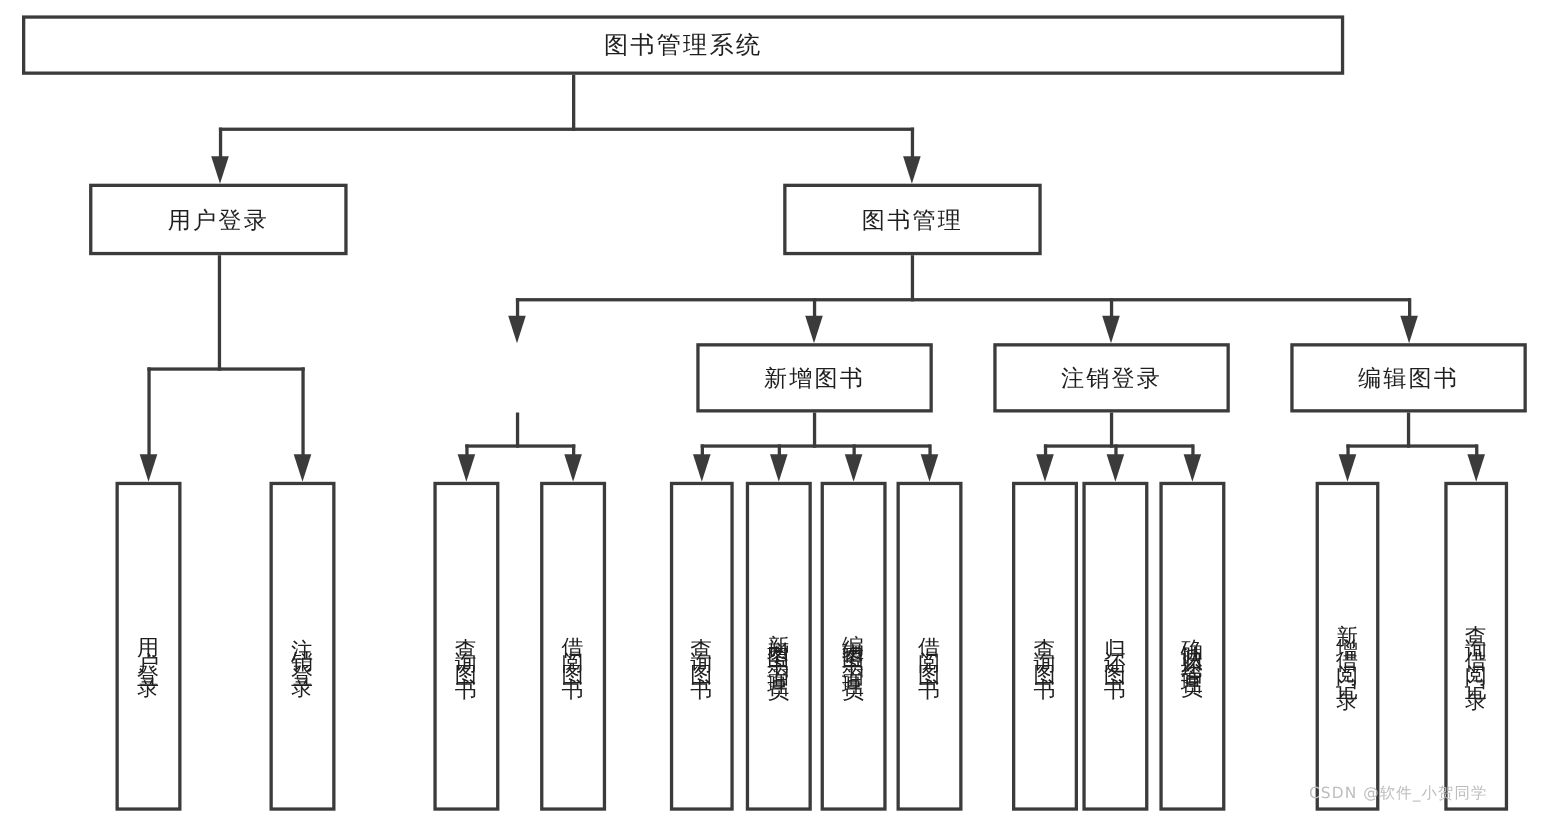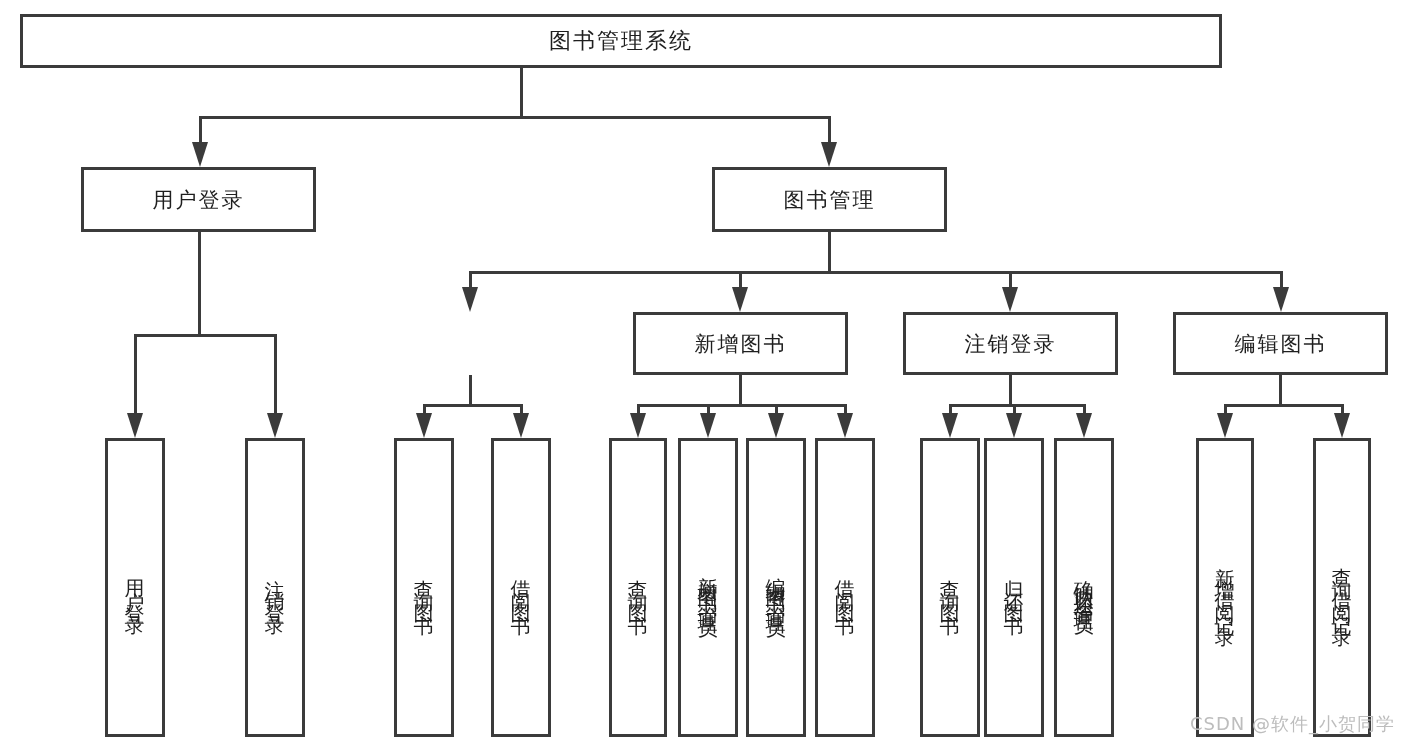--- a/index.html
+++ b/index.html
@@ -48,21 +48,21 @@
     position: absolute;
     width: 0; height: 0;
     border-left: 8px solid transparent;
     border-right: 8px solid transparent;
     border-top: 25px solid #3b3b3b;
   }
   .watermark {
     position: absolute;
     left: 1190px;
     top: 712px;
-    font-size: 18px;
+    font-size: 14px;
     letter-spacing: 1px;
     color: #bdbdbd;
     white-space: nowrap;
   }
 </style>
 </head>
 <body>
 
 <div class="scene">
 

